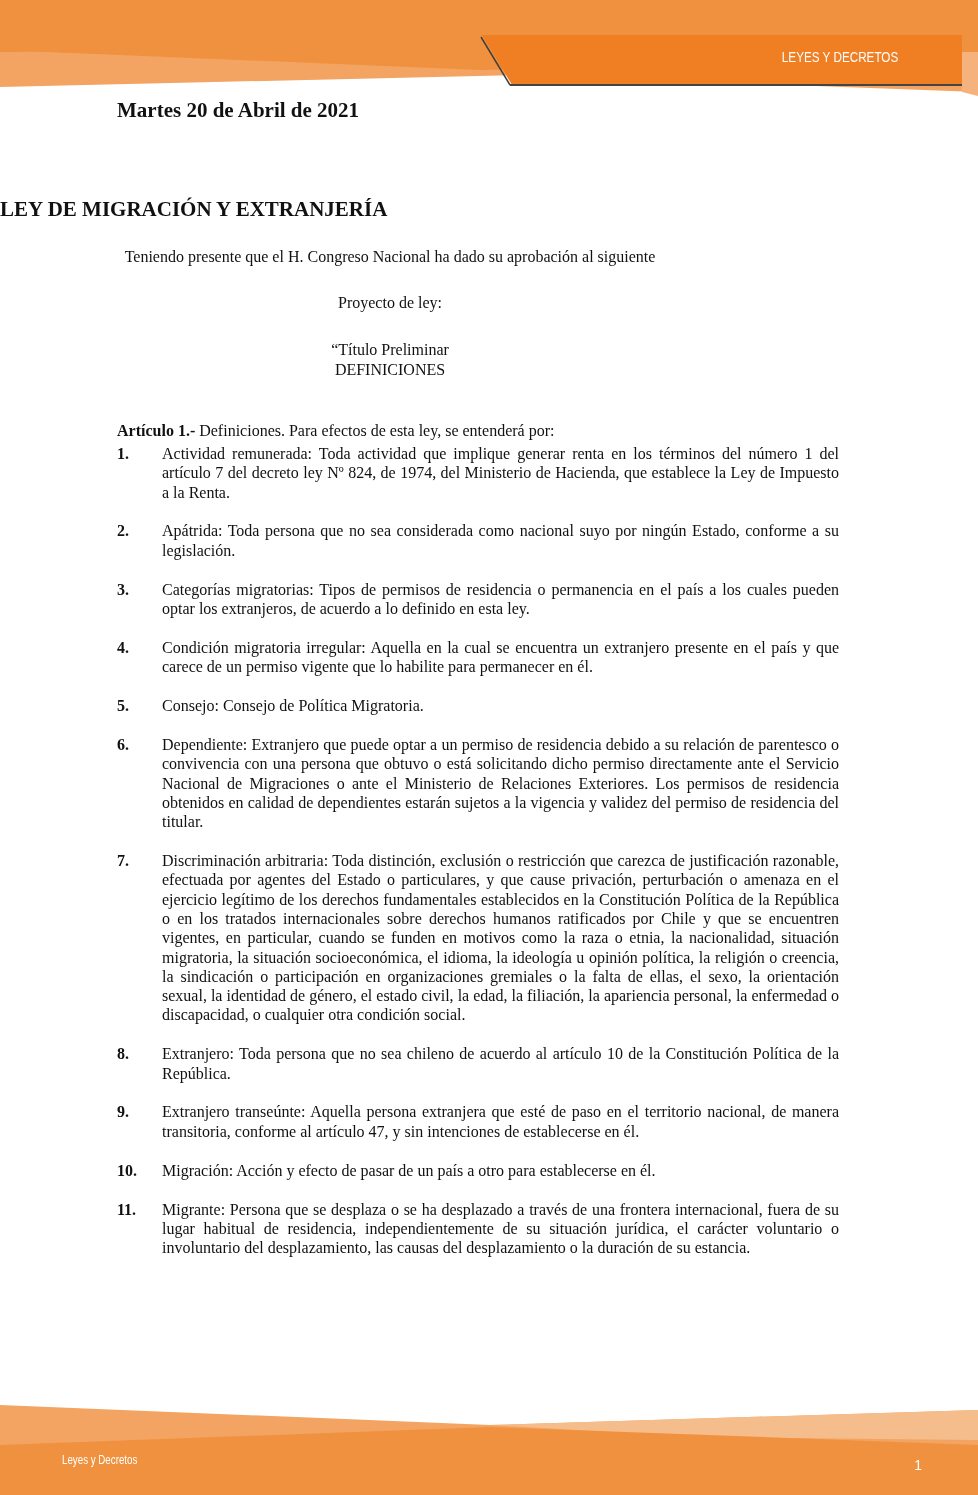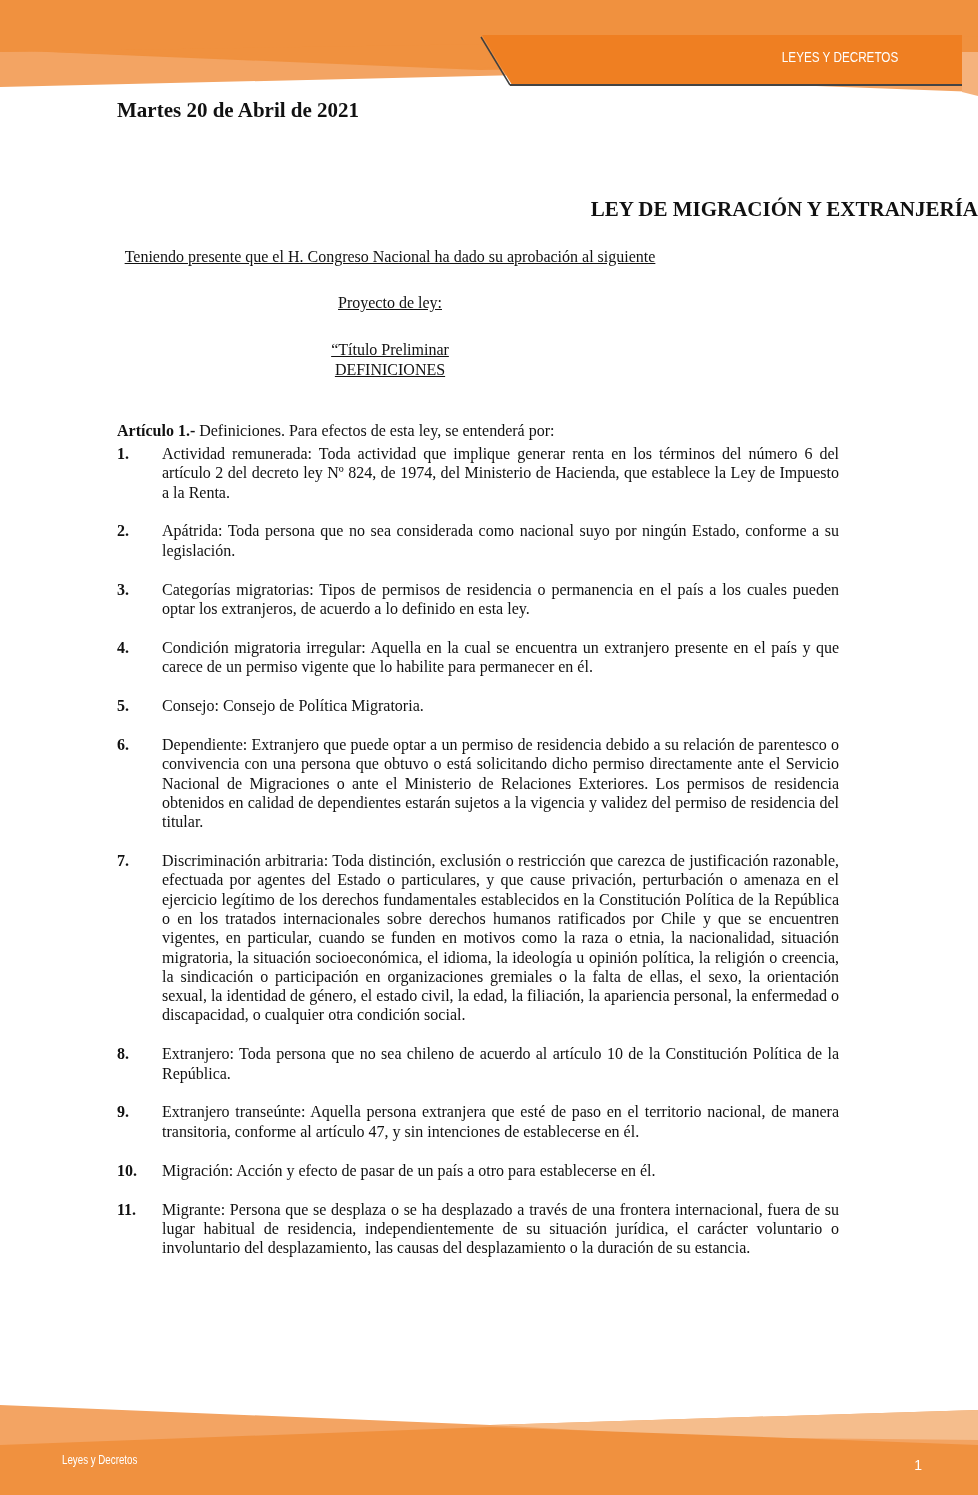--- a/index.html
+++ b/index.html
@@ -28,25 +28,25 @@
       position: absolute; top: 1457px; right: 56px;
       font-family: "Liberation Sans", sans-serif;
       font-size: 14px; color: #fff;
     }
     .heading-block {
       position: absolute; left: 117px; top: 99px;
       font-weight: bold; font-size: 21px; line-height: 23px;
     }
     .law-title {
       position: absolute; left: 0; width: 978px; top: 197px;
-      text-align: right; font-weight: bold; font-size: 21px;
+      text-align: left; font-weight: bold; font-size: 21px;
     }
     .center-line {
       position: absolute; left: 0; width: 780px; text-align: center;
-      font-size: 16px; line-height: 19px; text-decoration: underline;
+      font-size: 16px; line-height: 19px;
     }
     .article-intro {
       position: absolute; left: 117px; top: 407px; font-size: 16px; margin-top: 15px;
     }
     .article-intro b { font-weight: bold; }
     .defs { position: absolute; left: 117px; top: 444px; width: 722px; }
     .def {
       display: flex; font-size: 16px; line-height: 19.3px; margin-bottom: 19.6px;
     }
     .def-num { width: 45px; flex: none; font-weight: bold; }
@@ -79,21 +79,21 @@
 <div class="center-line" style="top:247px">Teniendo presente que el H. Congreso Nacional ha dado su aprobación al siguiente</div>
 <div class="center-line" style="top:293px">Proyecto de ley:</div>
 <div class="center-line" style="top:340px">“Título Preliminar</div>
 <div class="center-line" style="top:360px">DEFINICIONES</div>
 
 <div class="article-intro"><b>Artículo 1.-</b><span> Definiciones. Para efectos de esta ley, se entenderá por:</span></div>
 
 <div class="defs">
   <div class="def">
       <span class="def-num">1.</span>
-      <span class="def-text">Actividad remunerada: Toda actividad que implique generar renta en los términos del número 6 del artículo 2 del decreto ley Nº 824, de 1974, del Ministerio de Hacienda, que establece la Ley de Impuesto a la Renta.</span>
+      <span class="def-text">Actividad remunerada: Toda actividad que implique generar renta en los términos del número 1 del artículo 7 del decreto ley Nº 824, de 1974, del Ministerio de Hacienda, que establece la Ley de Impuesto a la Renta.</span>
     </div>
   <div class="def">
       <span class="def-num">2.</span>
       <span class="def-text">Apátrida: Toda persona que no sea considerada como nacional suyo por ningún Estado, conforme a su legislación.</span>
     </div>
   <div class="def">
       <span class="def-num">3.</span>
       <span class="def-text">Categorías migratorias: Tipos de permisos de residencia o permanencia en el país a los cuales pueden optar los extranjeros, de acuerdo a lo definido en esta ley.</span>
     </div>
   <div class="def">

